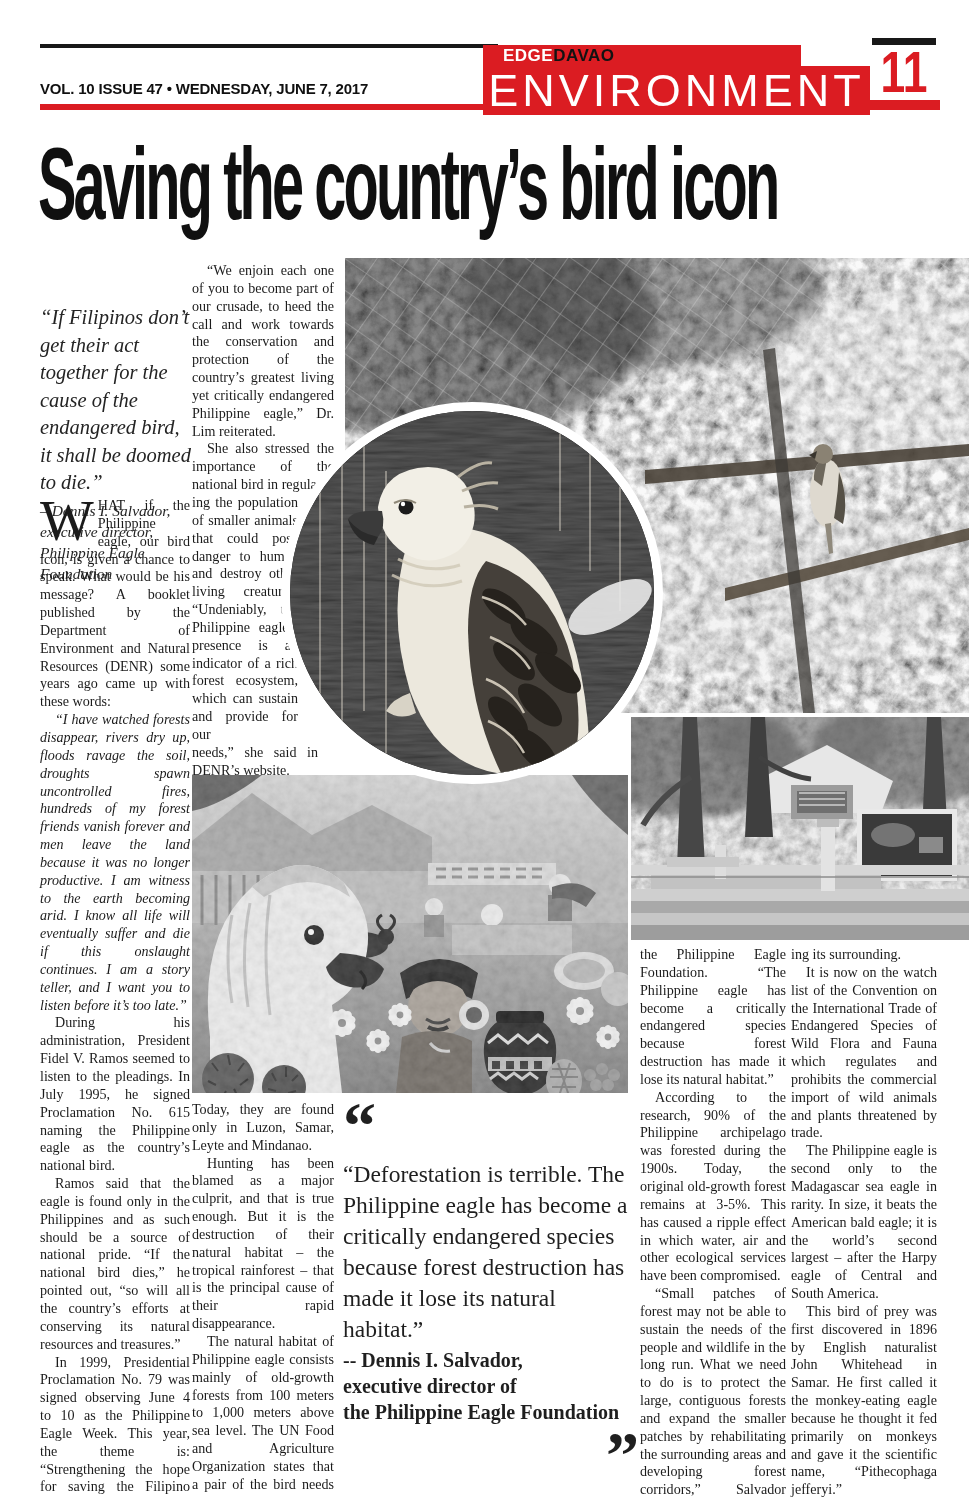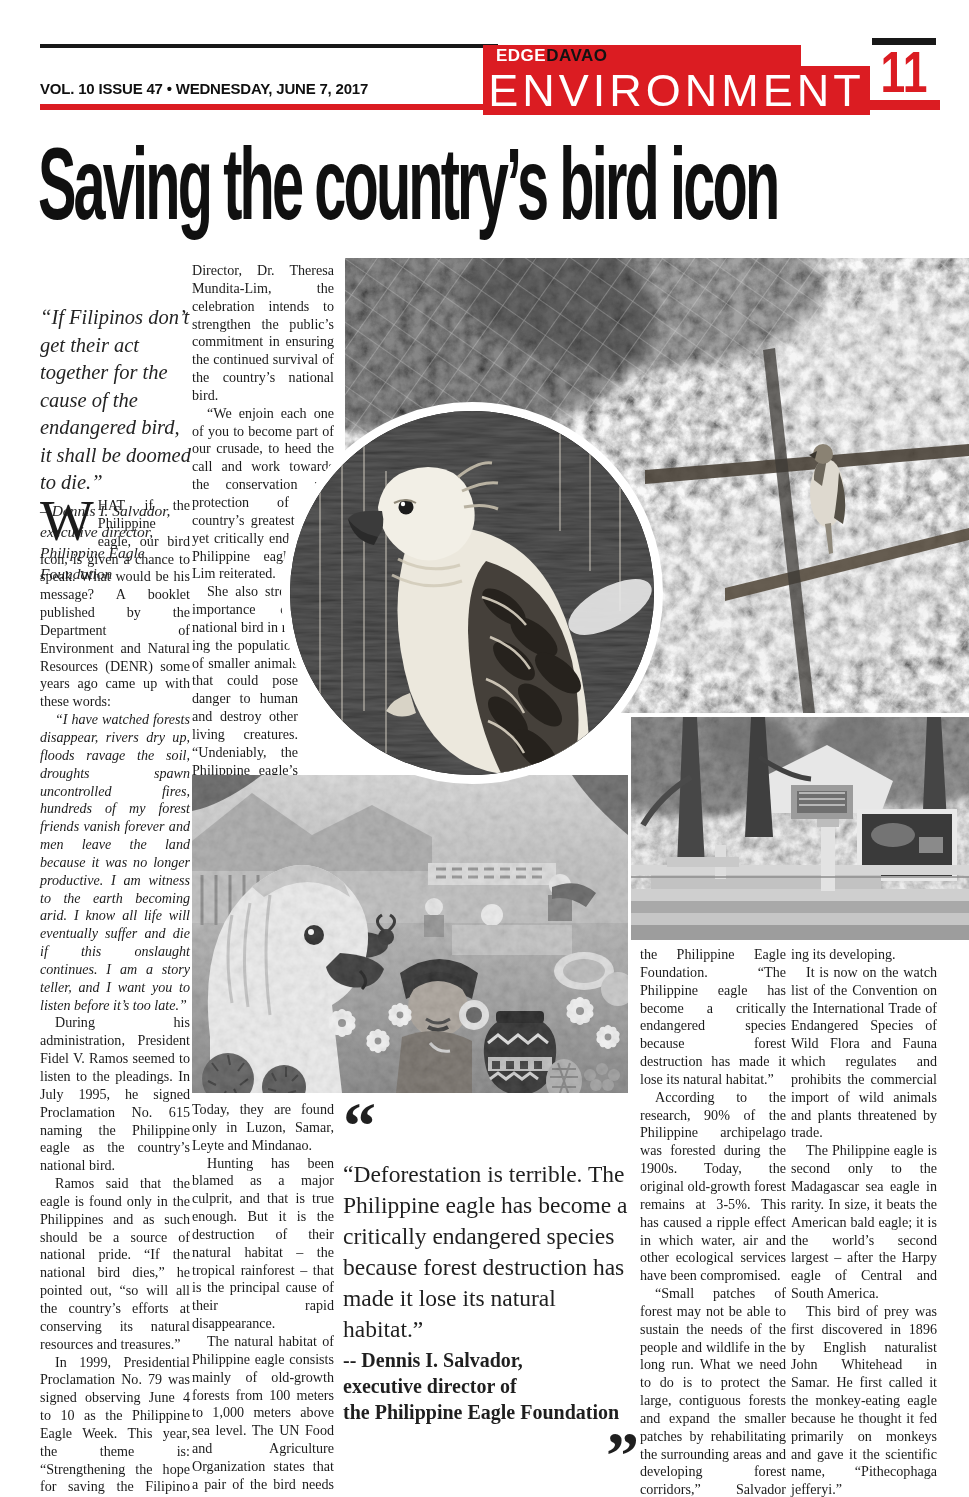--- a/index.html
+++ b/index.html
@@ -10,21 +10,21 @@
   .page{position:relative;width:969px;height:1497px;background:#ffffff;margin:0 auto;
         font-family:"Liberation Serif",serif;color:#1b1b1b;overflow:hidden;}
 
   
   .rule-black{position:absolute;left:40px;top:44px;width:458px;height:4px;background:#181818;}
   .vol{position:absolute;left:40px;top:80px;font-family:"Liberation Sans",sans-serif;
        font-weight:bold;font-size:15px;letter-spacing:-0.2px;color:#101010;}
   .rule-red{position:absolute;left:40px;top:104px;width:828px;height:6px;background:var(--red);}
   .edge-strip{position:absolute;left:483px;top:45px;width:318px;height:21px;background:var(--red);
        font-family:"Liberation Sans",sans-serif;font-weight:bold;font-size:17px;line-height:21px;
-       padding-left:13px;box-sizing:border-box;letter-spacing:0.5px;}
+       padding-left:20px;box-sizing:border-box;letter-spacing:0.5px;}
   .edge-strip .edge{color:#ffffff;}
   .edge-strip .davao{color:#121212;}
   .env-box{position:absolute;left:483px;top:66px;width:387px;height:49px;background:var(--red);
        color:#ffffff;font-family:"Liberation Sans",sans-serif;font-weight:normal;font-size:45px;
        line-height:49px;text-align:center;letter-spacing:4px;}
   .black-tab{position:absolute;left:872px;top:38px;width:64px;height:7px;background:#181818;}
   .pagenum{position:absolute;left:872px;top:44px;width:64px;text-align:center;color:var(--red);
        font-family:"Liberation Sans",sans-serif;font-weight:bold;font-size:57px;line-height:57px;
        transform:scaleX(.78);transform-origin:center top;}
   .red-tab{position:absolute;left:866px;top:100px;width:74px;height:10px;background:var(--red);}
@@ -97,21 +97,20 @@
   <div id="col1" class="col">
     <p class="ni"><span class="dc">W</span><span>HAT if the Philippine eagle, our bird icon, is given a chance to speak.  What would be his message? A booklet published by the Department of Environment and Natural Resources (DENR) some years ago came up with these words:</span></p>
     <p class="it">“I have watched forests disappear, rivers dry up, floods ravage the soil, droughts spawn uncontrolled fires, hundreds of my forest friends vanish forever and men leave the land because it was no longer productive.  I am witness to the earth becoming arid.  I know all life will eventually suffer and die if this onslaught continues.  I am a story teller, and I want you to listen before it’s too late.”</p>
     <p>During his administration, President Fidel V. Ramos seemed to listen to the pleadings.  In July 1995, he signed Proclamation No. 615 naming the Philippine eagle as the country’s national bird.</p>
     <p>Ramos said that the eagle is found only in the Philippines and as such should be a source of national pride. “If the national bird dies,” he pointed out, “so will all the country’s efforts at conserving its natural resources and treasures.”</p>
     <p>In 1999, Presidential Proclamation No. 79 was signed observing June 4 to 10 as the Philippine Eagle Week.  This year, the theme is: “Strengthening the hope for saving the Filipino heritage – the great Philippine eagle.”</p>
 
   </div>
 
   <div id="col2" class="col">
-    <p class="ni">Director, Dr. Theresa Mundita-Lim, the celebration intends to strengthen the public’s commitment in ensuring the continued survival of the country’s national bird.</p>
     <p>“We enjoin each one of you to become part of our crusade, to heed the call and work towards the conservation and protection of the country’s greatest living yet critically endangered Philippine eagle,” Dr. Lim reiterated.</p>
     <p>She also stressed the importance of the national bird in regulat-</p>
     <p class="ni nw1">ing the population of smaller animals that could pose danger to human and destroy other living creatures. “Undeniably, the Philippine eagle’s presence is an indicator of a rich forest ecosystem, which can sustain and provide for our</p>
     <p class="ni nw2">needs,” she said in DENR’s website.</p>
     <p class="nw3">The Philippine eagles used to abound in the country.</p>
   </div>
 
   <div id="col2low" class="col">
     <p class="ni">Today, they are found only in Luzon, Samar, Leyte and Mindanao.</p>
     <p>Hunting has been blamed as a major culprit, and that is true enough. But it is the destruction of their natural habitat – the tropical rainforest – that is the principal cause of their rapid disappearance.</p>
@@ -131,21 +130,21 @@
   </div>
 
   <div id="col4" class="col">
     <p class="ni">the Philippine Eagle Foundation. “The Philippine eagle has become a critically endangered species because forest destruction has made it lose its natural habitat.”</p>
     <p>According to the research, 90% of the Philippine archipelago was forested during the 1900s.  Today, the original old-growth forest remains at 3-5%. This has caused a ripple effect in which water, air and other ecological services have been compromised.</p>
     <p>“Small patches of forest may not be able to sustain the needs of the people and wildlife in the long run. What we need to do is to protect the large, contiguous forests and expand the smaller patches by rehabilitating the surrounding areas and developing forest corridors,” Salvador points out.</p>
 
   </div>
 
   <div id="col5" class="col">
-    <p class="ni">ing its developing.</p>
+    <p class="ni">ing its surrounding.</p>
     <p>It is now on the watch list of the Convention on the International Trade of Endangered Species of Wild Flora and Fauna which regulates and prohibits the commercial import of wild animals and plants threatened by trade.</p>
     <p>The Philippine eagle is second only to the Madagascar sea eagle in rarity.  In size, it beats the American bald eagle; it is the world’s second largest – after the Harpy eagle of Central and South America.</p>
     <p>This bird of prey was first discovered in 1896 by English naturalist John Whitehead in Samar.  He first called it the monkey-eating eagle because he thought it fed primarily on monkeys and gave it the scientific name, “Pithecophaga jefferyi.”</p>
 
   </div>
 
   <div class="photoA">
     <svg viewBox="0 0 624 455" preserveAspectRatio="none">
       <defs>
         <filter id="fA" x="0" y="0" width="100%" height="100%">

